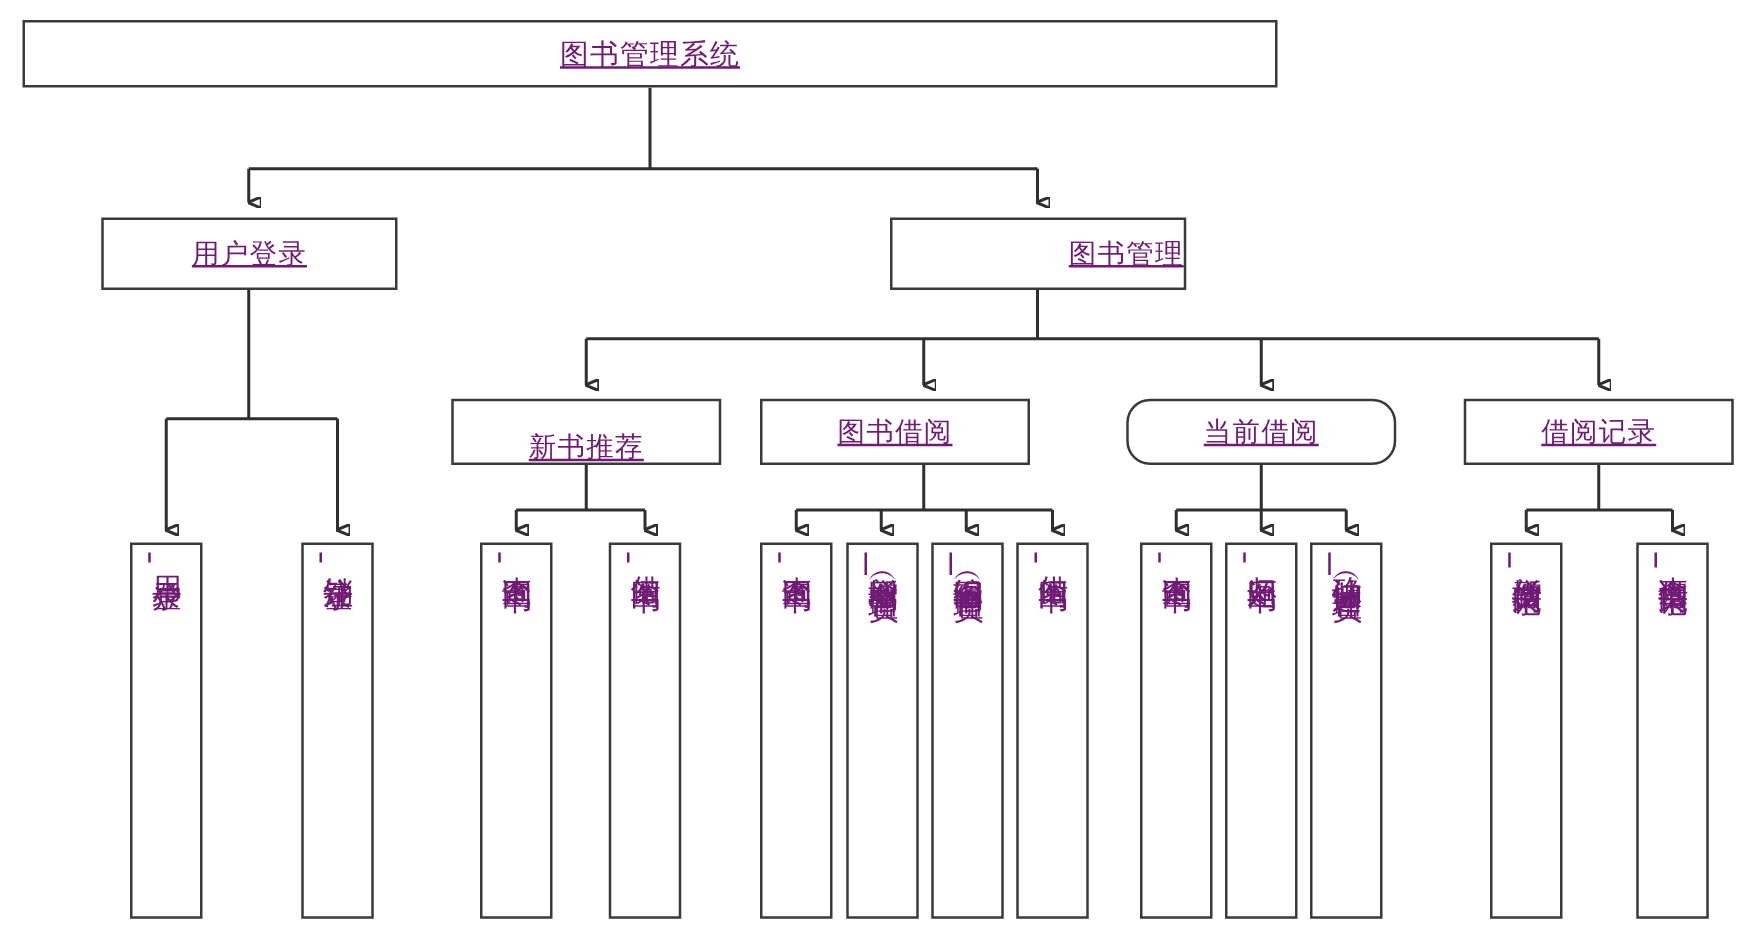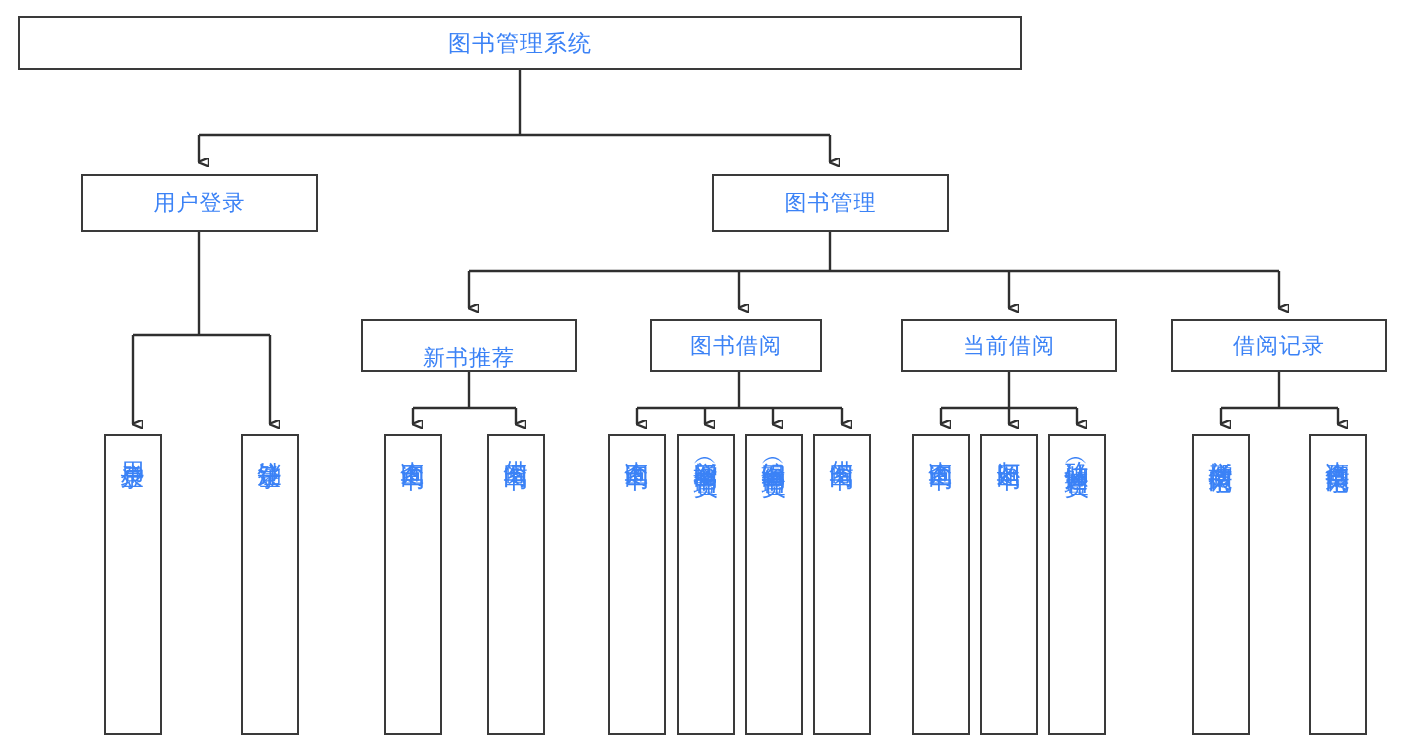--- a/index.html
+++ b/index.html
@@ -18,21 +18,22 @@
     overflow: hidden;
   }
   .node {
     position: absolute;
     box-sizing: border-box;
     background: #ffffff;
     border: 2px solid #3a3a3a;
     display: flex;
     align-items: center;
     justify-content: center;
-    color: #3b82f6;
+    color: #701a75;
+    text-decoration: underline;
   }
   .node .label {
     text-align: center;
     line-height: 1.15;
     white-space: nowrap;
   }
   
   .node.h .label {
     font-size: 22px;
     letter-spacing: 1px;
@@ -130,31 +131,31 @@
     <line x1="1338" y1="408" x2="1338" y2="424" marker-end="url(#arrow)"></line>
   </svg>
 
   <div class="node root h" style="left:18px; top:16px; width:1004px; height:54px;">
     <span class="label">图书管理系统</span>
   </div>
 
   <div class="node h" style="left:81px; top:174px; width:237px; height:58px;">
     <span class="label">用户登录</span>
   </div>
-  <div class="node h" style="left:712px; top:174px; width:237px; height:58px;">
+  <div class="node h" style="left:712px; top:174px; width:237px; height:58px;justify-content:flex-end;">
     <span class="label">图书管理</span>
   </div>
 
   <div class="node h" style="left:361px; top:319px; width:216px; height:53px;align-items:flex-end;">
     <span class="label">新书推荐</span>
   </div>
-  <div class="node h" style="left:650px; top:319px; width:172px; height:53px;">
+  <div class="node h" style="left:608px; top:319px; width:216px; height:53px;">
     <span class="label">图书借阅</span>
   </div>
-  <div class="node h" style="left:901px; top:319px; width:216px; height:53px;">
+  <div class="node h" style="left:901px; top:319px; width:216px; height:53px;border-radius:19px;">
     <span class="label">当前借阅</span>
   </div>
   <div class="node h" style="left:1171px; top:319px; width:216px; height:53px;">
     <span class="label">借阅记录</span>
   </div>
 
   <div class="node v" style="left:104px; top:434px; width:58px; height:301px;">
     <span class="label">用户登录</span>
   </div>
   <div class="node v" style="left:241px; top:434px; width:58px; height:301px;">

